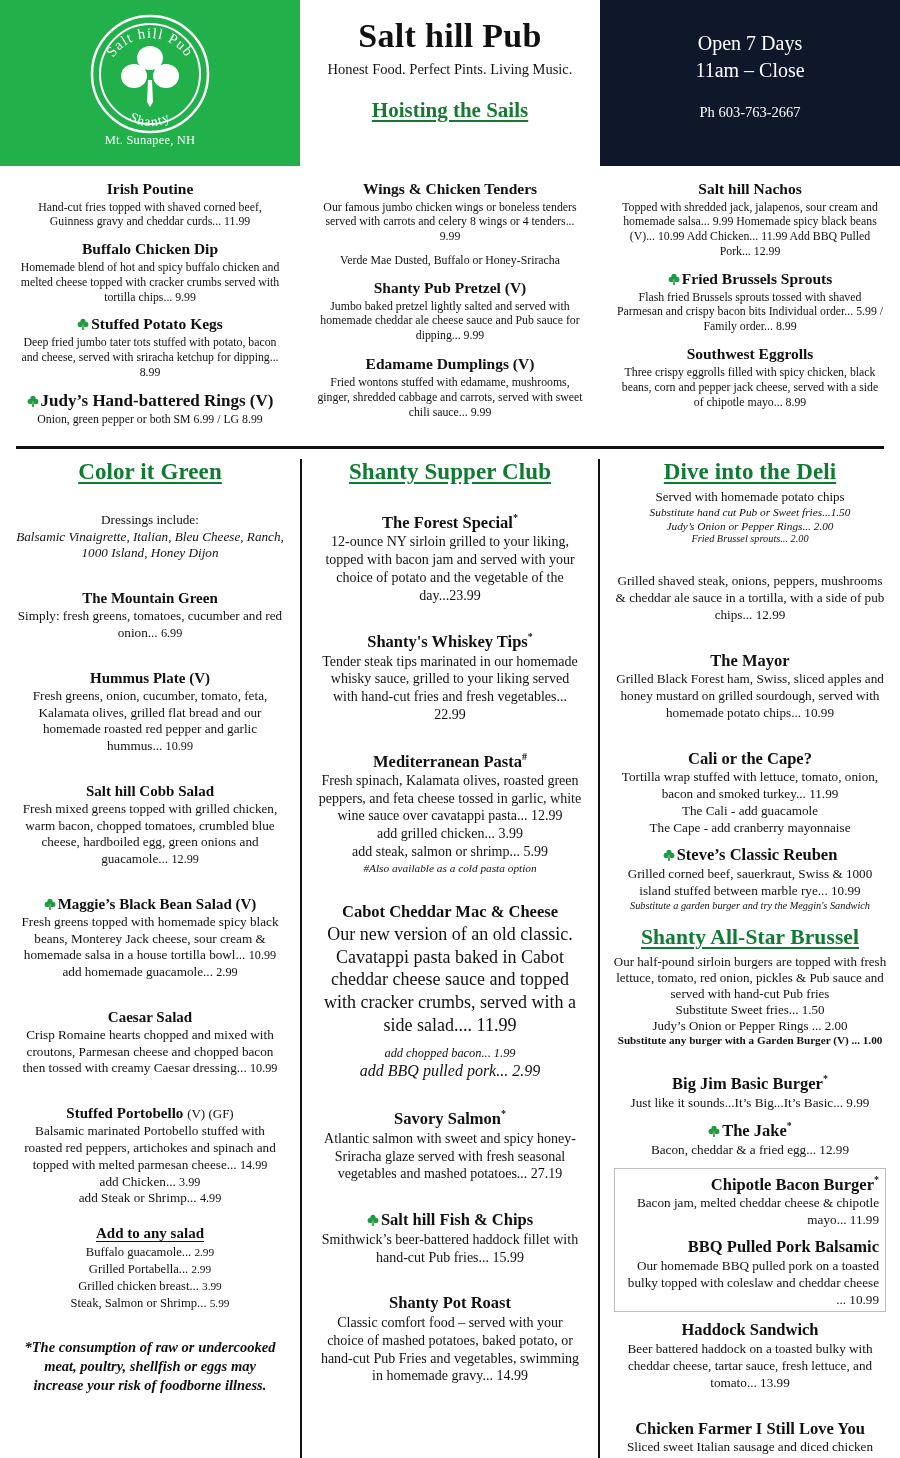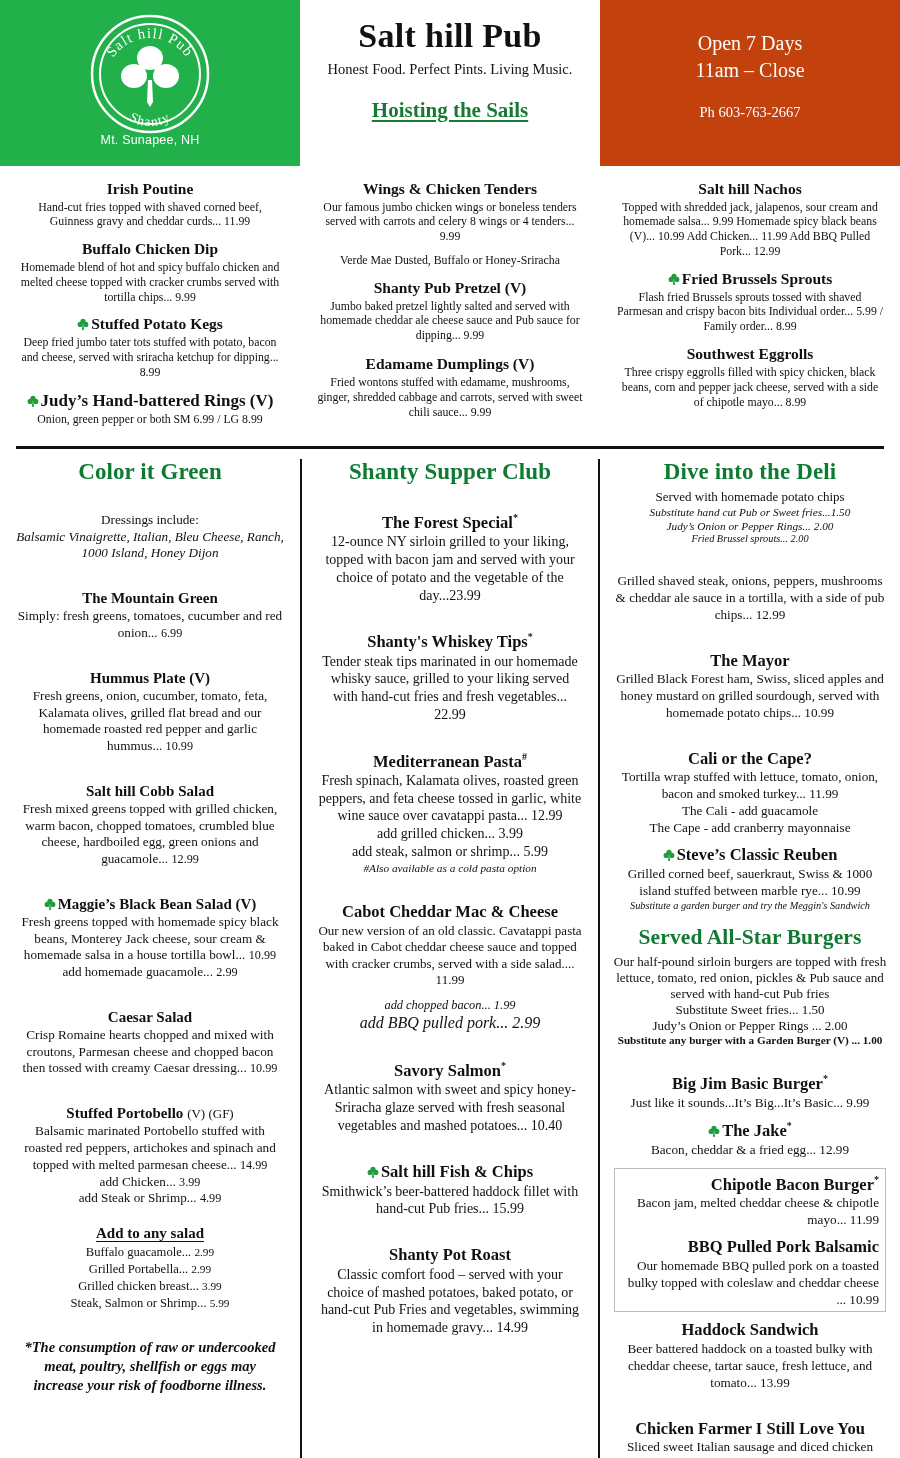--- a/index.html
+++ b/index.html
@@ -18,38 +18,38 @@
   .header{height:166px;display:flex;flex:0 0 166px;}
   .hdr-green{
     width:300px;background:#22b04b;color:#fff;
     display:flex;flex-direction:column;align-items:center;justify-content:flex-start;
     padding-top:8px;box-sizing:border-box;
   }
   .logo-wrap{width:132px;height:132px;position:relative;}
   .logo-wrap svg{display:block;width:132px;height:132px;}
   .hdr-loc{
     font-size:12.5px;letter-spacing:.2px;margin-top:-7px;
-    font-family:Liberation Sans, sans-serif;
+    font-family:Liberation Serif, serif;
   }
   .hdr-white{
     width:300px;background:#fff;text-align:center;
     display:flex;flex-direction:column;align-items:center;
     padding-top:18px;box-sizing:border-box;
   }
   .pub-title{
     font-size:34px;font-weight:700;letter-spacing:.3px;line-height:1.05;
     color:#111;
   }
   .pub-tag{font-size:14.5px;margin-top:7px;color:#111;}
   .hoist{
     margin-top:20px;font-size:21px;font-weight:700;color:#167a33;
     text-decoration:underline;text-underline-offset:3px;
   }
   .hdr-orange{
-    width:300px;background:#c2410c;color:#fff;text-align:center;
+    width:300px;background:#0f172a;color:#fff;text-align:center;
     display:flex;flex-direction:column;align-items:center;
     padding-top:30px;box-sizing:border-box;
   }
   .hdr-orange .line1{font-size:20px;line-height:1.35;}
   .hdr-orange .line2{font-size:20px;line-height:1.35;}
   .hdr-orange .phone{font-size:14.5px;margin-top:20px;}
 
   
   .apps{
     display:flex;flex:0 0 auto;padding-top:14px;box-sizing:border-box;
@@ -75,21 +75,21 @@
 
   
   .lower{display:flex;flex:1 1 auto;min-height:0;padding-top:10px;box-sizing:border-box;}
   .lcol{box-sizing:border-box;text-align:center;}
   .lcol.l1{width:300px;padding:0 16px;}
   .lcol.l2{width:300px;padding:0 16px;border-left:2px solid #111;border-right:2px solid #111;}
   .lcol.l3{width:300px;padding:0 12px;}
 
   .sect-head{
     font-size:23px;font-weight:700;color:#0f7a32;
-    text-underline-offset:3px;
+    text-decoration:underline;text-underline-offset:3px;
     margin-bottom:4px;letter-spacing:.1px;
   }
   .sect-head.smaller{font-size:21.5px;}
 
   .l-item{margin-bottom:9px;}
   .l-item .nm{font-size:15px;font-weight:700;line-height:1.2;margin-bottom:1px;}
   .l-item .nm.big{font-size:16.5px;}
   .l-item .ds{font-size:13.2px;line-height:1.27;}
   .l-item .ds .price{font-size:12.2px;}
   .ital{font-style:italic;}
@@ -316,28 +316,28 @@
       <div class="l-item gapped">
         <div class="nm big"><span>Mediterranean Pasta</span><span class="sup">#</span></div>
         <div class="ds" style="font-size:14px">Fresh spinach, Kalamata olives, roasted green peppers, and feta cheese tossed in garlic, white wine sauce over cavatappi pasta... 12.99</div>
         <div class="ds" style="font-size:14px">add grilled chicken... 3.99</div>
         <div class="ds" style="font-size:14px">add steak, salmon or shrimp... 5.99</div>
         <div class="it-small">#Also available as a cold pasta option</div>
       </div>
 
       <div class="l-item gapped">
         <div class="nm big">Cabot Cheddar Mac &amp; Cheese</div>
-        <div class="ds" style="font-size:13px">Our new version of an old classic. Cavatappi pasta baked in Cabot cheddar cheese sauce and topped with cracker crumbs, served with a side salad.... 11.99</div>
+        <div class="ds" style="font-size:18px">Our new version of an old classic. Cavatappi pasta baked in Cabot cheddar cheese sauce and topped with cracker crumbs, served with a side salad.... 11.99</div>
         <div class="it-small" style="margin-top:9px;font-size:12.4px">add chopped bacon... 1.99</div>
         <div class="it-small" style="font-size:16px">add BBQ pulled pork... 2.99</div>
       </div>
 
       <div class="l-item gapped">
         <div class="nm big"><span>Savory Salmon</span><span class="sup">*</span></div>
-        <div class="ds" style="font-size:14px">Atlantic salmon with sweet and spicy honey-Sriracha glaze served with fresh seasonal vegetables and mashed potatoes... 10.40</div>
+        <div class="ds" style="font-size:14px">Atlantic salmon with sweet and spicy honey-Sriracha glaze served with fresh seasonal vegetables and mashed potatoes... 27.19</div>
       </div>
 
       <div class="l-item gapped">
         <div class="nm big"><span class="clover"><svg width="12" height="12" viewBox="0 0 12 12">
                 <g fill="#1f9c3f">
                   <circle cx="6" cy="3.4" r="2.6"></circle>
                   <circle cx="3.2" cy="6.4" r="2.6"></circle>
                   <circle cx="8.8" cy="6.4" r="2.6"></circle>
                   <path d="M5.4 7.4h1.2l.4 4-1 1-1-1z"></path>
                 </g>
@@ -380,21 +380,21 @@
                   <circle cx="6" cy="3.4" r="2.6"></circle>
                   <circle cx="3.2" cy="6.4" r="2.6"></circle>
                   <circle cx="8.8" cy="6.4" r="2.6"></circle>
                   <path d="M5.4 7.4h1.2l.4 4-1 1-1-1z"></path>
                 </g>
               </svg></span><span>Steve’s Classic Reuben</span></div>
         <div class="ds">Grilled corned beef, sauerkraut, Swiss &amp; 1000 island stuffed between marble rye... 10.99</div>
         <div class="it-xsmall">Substitute a garden burger and try the Meggin's Sandwich</div>
       </div>
 
-      <div class="sect-head smaller" style="margin-top:12px">Served All-Star Burgers</div>
+      <div class="sect-head smaller" style="margin-top:12px">Shanty All-Star Brussel</div>
       <div class="ds" style="font-size:13px;line-height:1.25">Our half-pound sirloin burgers are topped with fresh lettuce, tomato, red onion, pickles &amp; Pub sauce and served with hand-cut Pub fries</div>
       <div class="ds" style="font-size:13px">Substitute Sweet fries... 1.50</div>
       <div class="ds" style="font-size:13px">Judy’s Onion or Pepper Rings ... 2.00</div>
       <div class="bold-small">Substitute any burger with a Garden Burger (V) ... 1.00</div>
 
       <div class="l-item gapped">
         <div class="nm big"><span>Big Jim Basic Burger</span><span class="sup">*</span></div>
         <div class="ds">Just like it sounds...It’s Big...It’s Basic... 9.99</div>
       </div>
 

